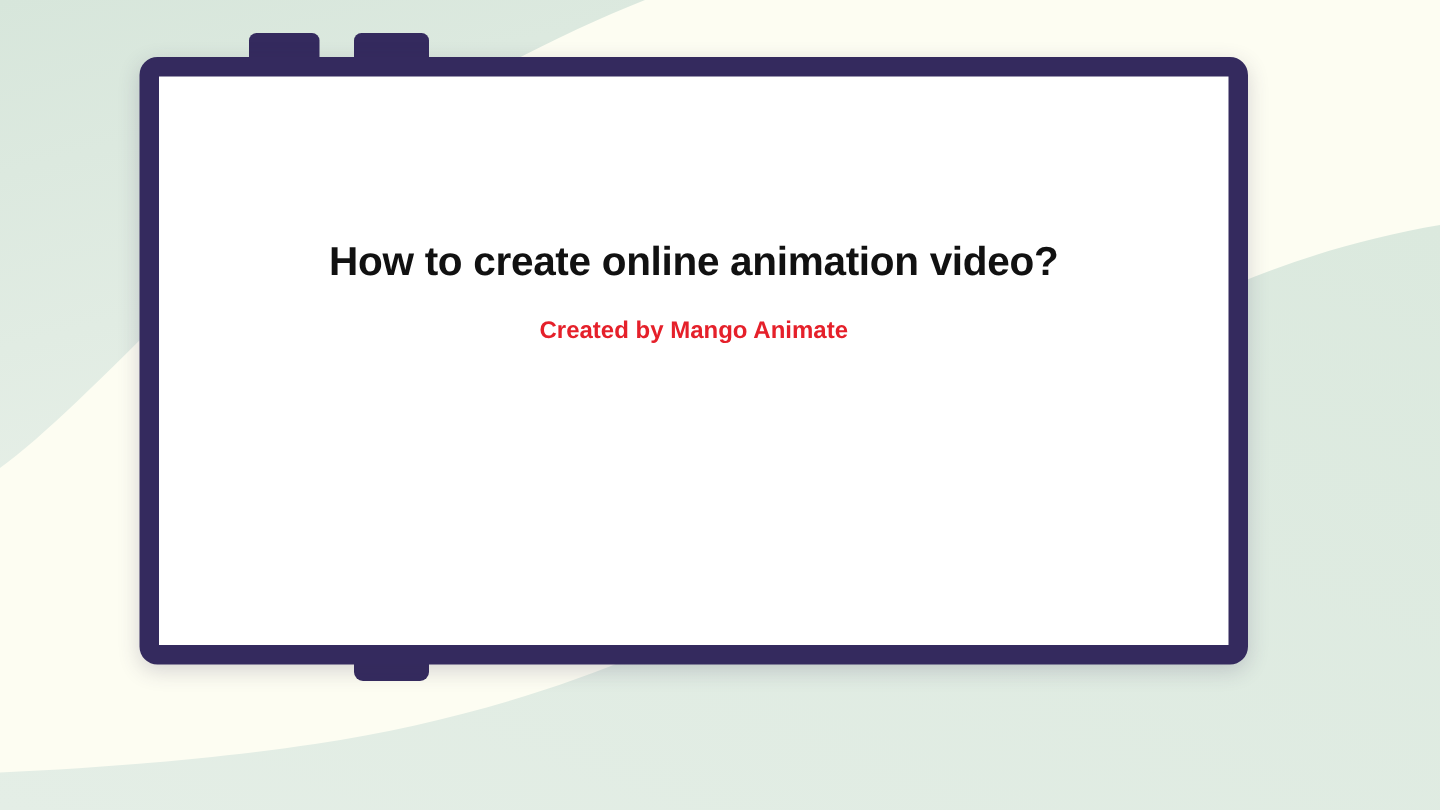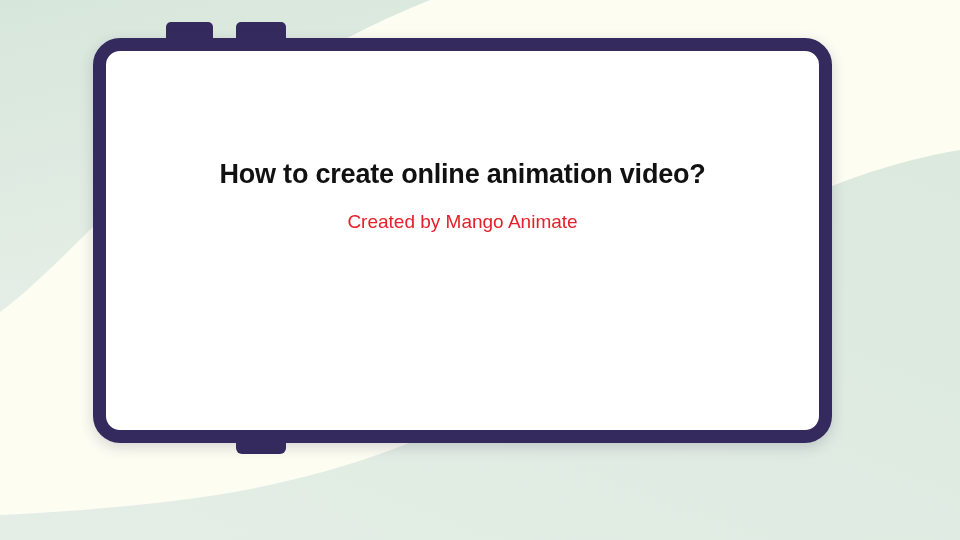--- a/index.html
+++ b/index.html
@@ -29,21 +29,21 @@
 
   
   .device {
     position: absolute;
     left: 93px;
     top: 38px;
     width: 739px;
     height: 405px;
     box-sizing: border-box;
     border: 13px solid #342a5e;
-    border-radius: 27px;
+    border-radius: 12px;
     background: #ffffff;
     box-shadow: 0 4px 14px rgba(60, 50, 90, 0.20);
     z-index: 3;
   }
 
   .nub {
     position: absolute;
     background: #342a5e;
     z-index: 2;
   }
@@ -83,22 +83,22 @@
     line-height: 1.2;
     white-space: nowrap;
   }
 
   .slide-subtitle {
     position: absolute;
     left: 0;
     right: 0;
     top: 160px;
     text-align: center;
-    font-size: 19px;
-    font-weight: normal;
+    font-size: 16px;
+    font-weight: bold;
     color: #e5202a;
     line-height: 1.2;
     white-space: nowrap;
   }
 </style>
 </head>
 <body>
 
 <div id="stage">
 

